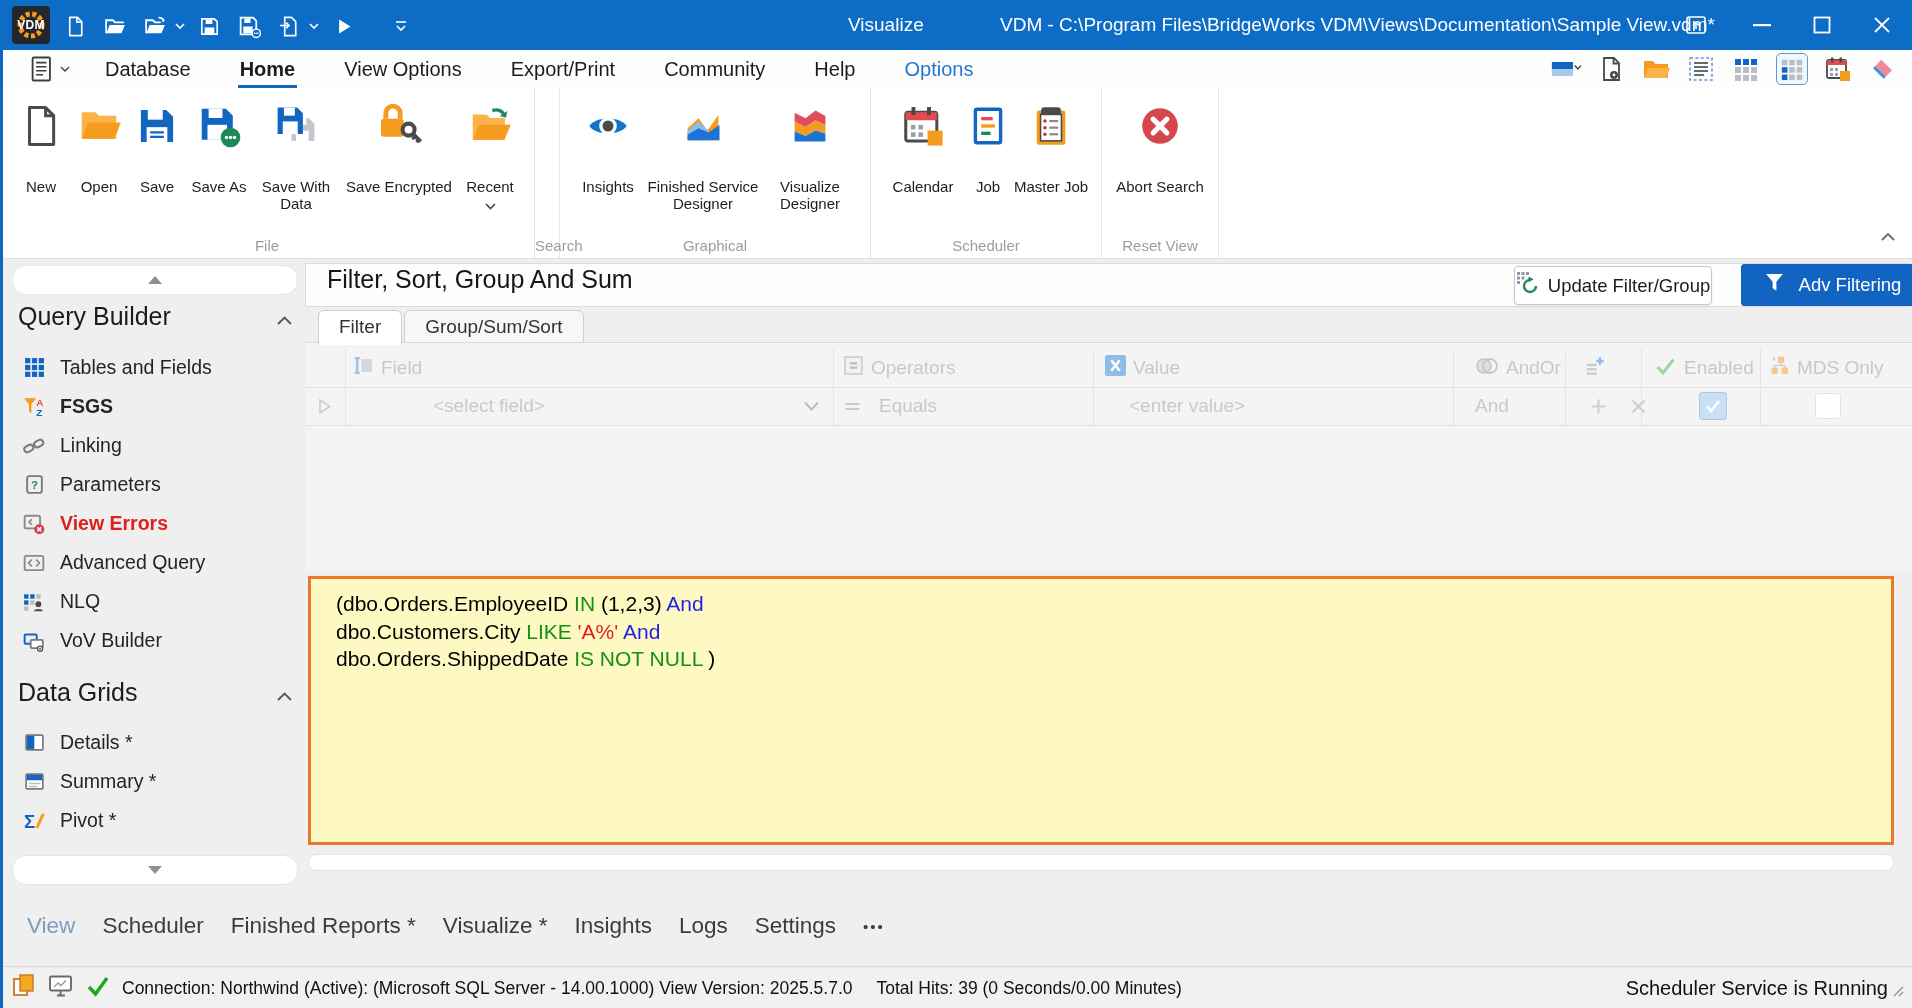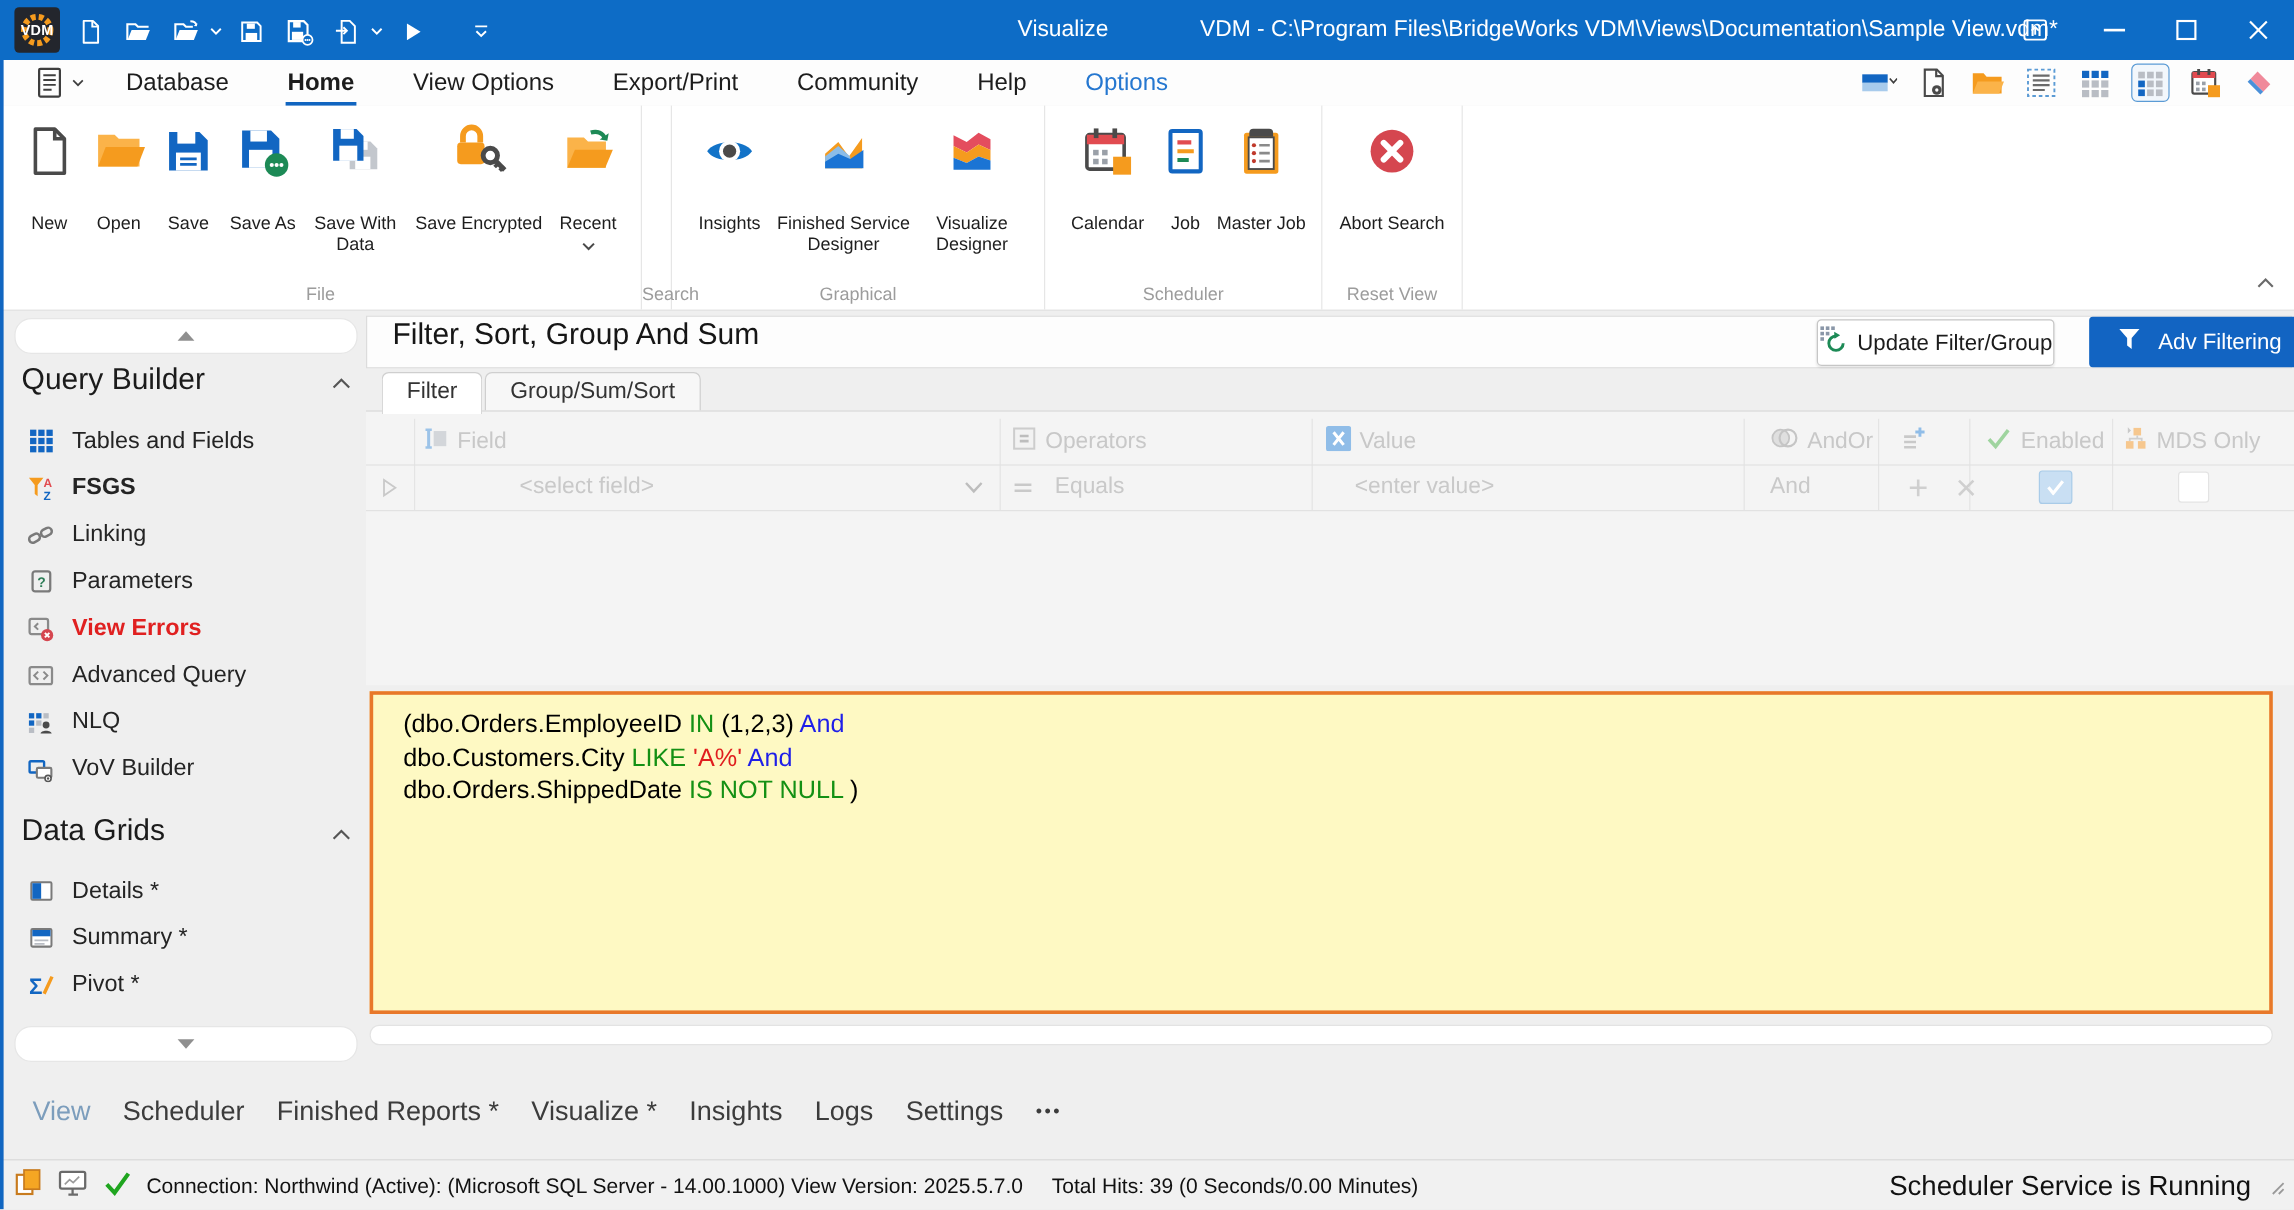--- a/index.html
+++ b/index.html
@@ -83,21 +83,21 @@
   .scroll-strip{position:absolute;left:3px;top:596px;width:1586px;height:17px;background:#FFFFFF;border:1px solid #E3E3E3;border-radius:8px;box-sizing:border-box;}
 
   
   .bottom-tabs{position:absolute;left:27px;top:902px;height:48px;display:flex;align-items:center;gap:27px;}
   .btab{font-size:22.5px;color:#3C3C3C;white-space:nowrap;}
   .btab.active{color:#7C9DBC;}
   .btab.more{font-size:15px;letter-spacing:2px;color:#3C3C3C;}
   .statusbar{position:absolute;left:0;top:966px;width:1912px;height:42px;background:#F1F1F1;border-top:1px solid #D9D9D9;box-sizing:border-box;}
   .sb-left{position:absolute;left:12px;top:0;height:42px;display:flex;align-items:center;gap:12px;}
   .sb-text{font-size:17.5px;color:#111;}
-  .sb-right{position:absolute;right:36px;top:0;height:42px;display:flex;align-items:center;font-size:23px;color:#111;}
+  .sb-right{position:absolute;right:24px;top:0;height:42px;display:flex;align-items:center;font-size:20px;color:#111;}
   .sb-grip{position:absolute;right:8px;bottom:7px;}
 </style>
 </head>
 <body>
 
 <div class="app">
   <div class="edge-accent"></div>
 
   <div class="titlebar">
     <div class="vdm-logo">

